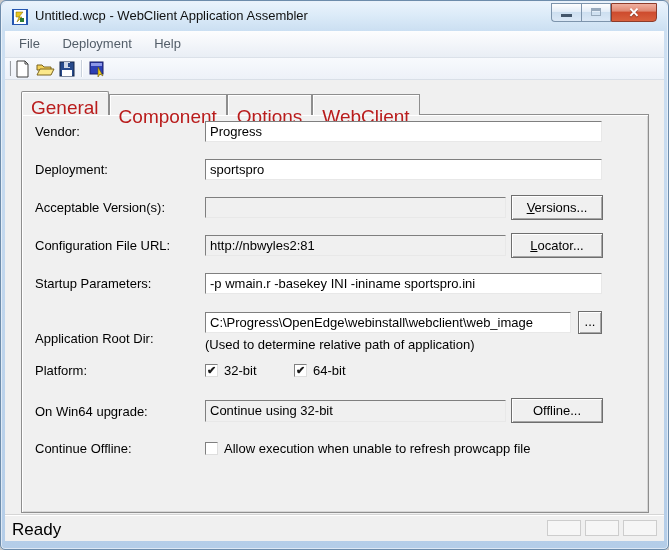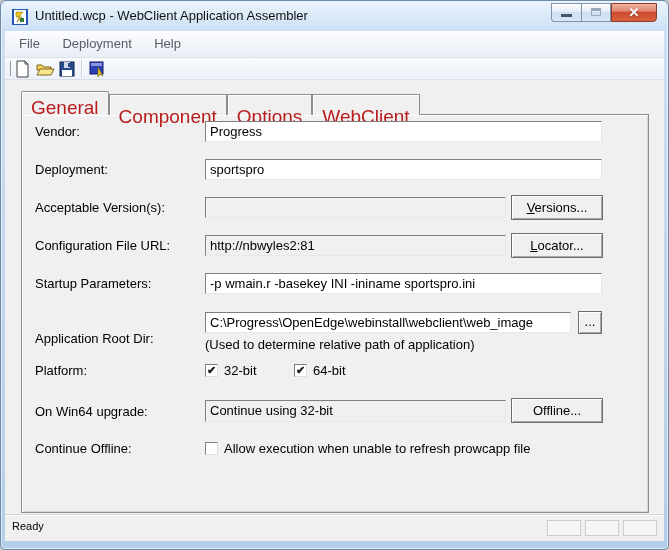--- a/index.html
+++ b/index.html
@@ -56,21 +56,21 @@
   .btn .u{text-decoration:underline;}
   .btn.browse{left:573px;width:24px;height:23px;line-height:20px;}
   .note{position:absolute;left:200px;font-size:13px;color:#000;z-index:5;}
   .cb{position:absolute;width:13px;height:13px;background:#fff;box-sizing:border-box;z-index:5;
     border:1px solid;border-color:#7f7f7f #dedede #dedede #7f7f7f;
     font-size:11px;line-height:11px;text-align:center;color:#1a1a1a;font-weight:bold;}
   .cb-lbl{position:absolute;font-size:13px;color:#000;z-index:5;white-space:nowrap;}
   
   .statusbar{position:absolute;left:0;right:0;bottom:0;height:26px;background:#f0f0f0;
     border-top:1px solid #d5d5d5;box-shadow:inset 0 1px 0 #fff;}
-  .status-text{position:absolute;left:7px;top:5px;font-size:11px;color:#000;}
+  .status-text{position:absolute;left:7px;top:5px;font-size:17px;color:#000;}
   .status-panes{position:absolute;right:7px;top:5px;display:flex;gap:4px;}
   .pane{width:34px;height:16px;background:#f6f6f6;border:1px solid #cdcdcd;box-sizing:border-box;}
 </style>
 </head>
 <body>
 
 <div class="window">
 
   <div class="titlebar">
     <span class="app-icon">

